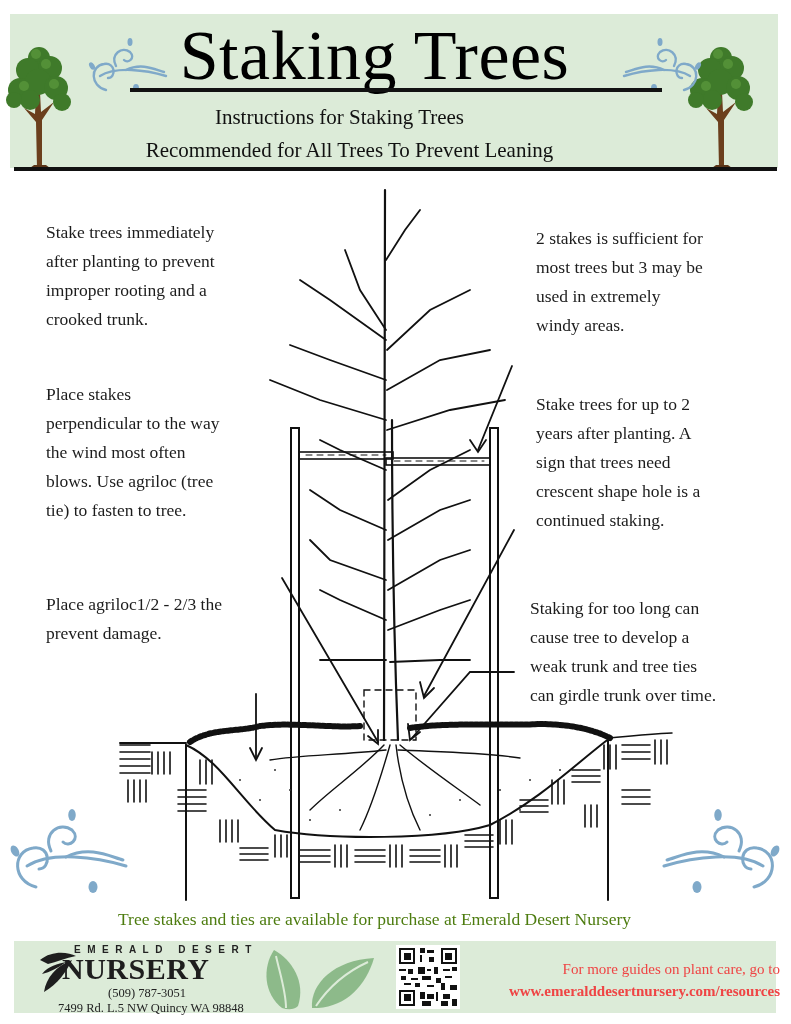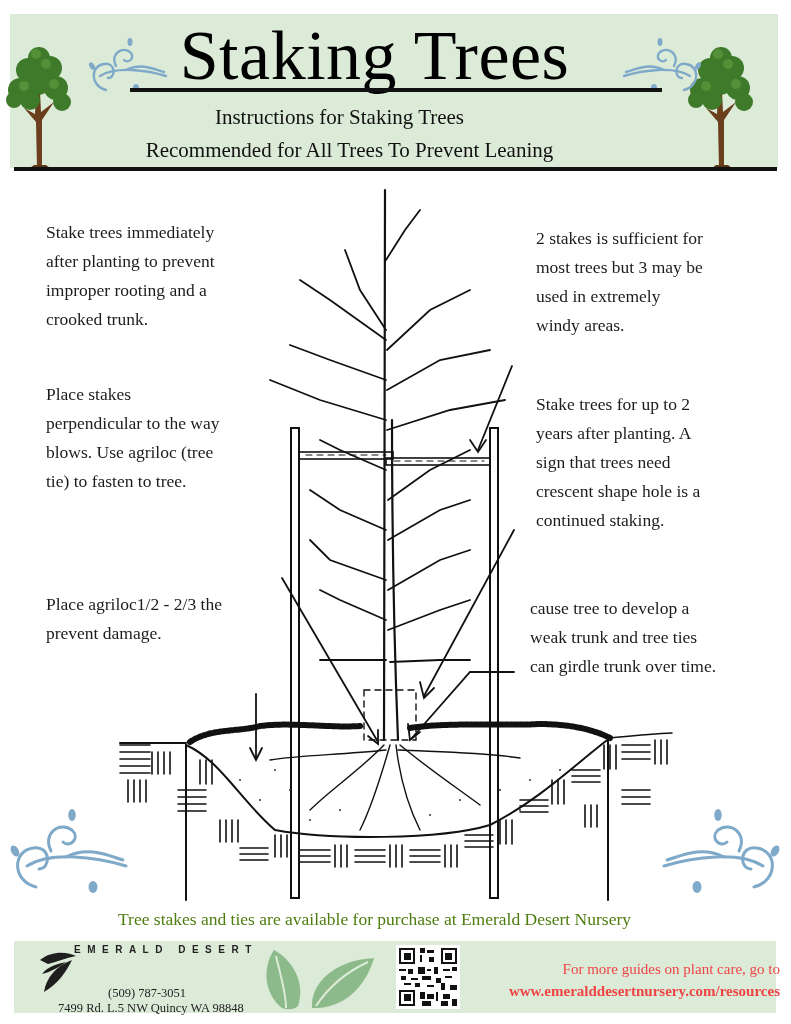--- a/index.html
+++ b/index.html
@@ -235,20 +235,21 @@
 
 <div class="note" style="left:46px;top:218px;width:220px">
   <div>Stake trees immediately</div>
   <div>after planting to prevent</div>
   <div>improper rooting and a</div>
   <div>crooked trunk.</div>
 </div>
 <div class="note" style="left:46px;top:380px;width:220px">
   <div>Place stakes</div>
   <div>perpendicular to the way</div>
+  <div>the wind most often</div>
   <div>blows. Use agriloc (tree</div>
   <div>tie) to fasten to tree.</div>
 </div>
 <div class="note" style="left:46px;top:590px;width:224px">
   <div>Place agriloc1/2 - 2/3 the</div>
   <div>prevent damage.</div>
 </div>
 
 <div class="note" style="left:536px;top:224px;width:220px">
   <div>2 stakes is sufficient for</div>
@@ -257,20 +258,21 @@
   <div>windy areas.</div>
 </div>
 <div class="note" style="left:536px;top:390px;width:220px">
   <div>Stake trees for up to 2</div>
   <div>years after planting. A</div>
   <div>sign that trees need</div>
   <div>crescent shape hole is a</div>
   <div>continued staking.</div>
 </div>
 <div class="note" style="left:530px;top:594px;width:236px">
+  <div>Staking for too long can</div>
   <div>cause tree to develop a</div>
   <div>weak trunk and tree ties</div>
   <div>can girdle trunk over time.</div>
 </div>
 
 <svg class="swirl" style="left:4px;top:806px" width="130" height="90" viewBox="0 0 84 60">
   <g fill="none" stroke="#7fa9c9" stroke-width="2" stroke-linecap="round">
     <path d="M20 54 C4 50 4 30 18 28 C30 26 30 42 22 42"></path>
     <path d="M30 30 C24 18 36 10 44 16 C50 22 42 28 38 24"></path>
     <path d="M14 40 C30 30 60 34 80 40"></path>
@@ -300,20 +302,21 @@
 
 <div class="footer-band"></div>
 
 <div class="logo">
   <svg class="logo-leaf" width="40" height="44" viewBox="0 0 40 44">
     <path d="M2 10 C14 0 30 2 38 6 C28 8 18 12 10 14 Z" fill="#1e1e1e"></path>
     <path d="M6 42 C8 28 18 16 34 10 C28 22 20 34 6 42 Z" fill="#1e1e1e"></path>
     <path d="M4 24 C10 16 20 14 28 12 C20 18 12 22 4 24 Z" fill="#1e1e1e"></path>
   </svg>
   <div class="logo-top">EMERALD DESERT</div>
+  <div class="logo-main">NURSERY</div>
   <div class="logo-phone">(509) 787-3051</div>
   <div class="logo-address">7499 Rd. L.5 NW Quincy WA 98848</div>
 </div>
 
 <svg class="leaves" width="116" height="62" viewBox="0 0 116 62">
   <path d="M20 60 C2 46 0 20 12 2 C30 12 44 34 36 58 C32 62 26 62 20 60 Z" fill="#8dba8a"></path>
   <path d="M14 8 C18 26 24 44 24 60" stroke="#dcebd8" stroke-width="2" fill="none"></path>
   <path d="M50 60 C48 36 72 12 112 10 C104 38 84 58 56 60 Z" fill="#8dba8a"></path>
   <path d="M54 58 C66 40 84 24 106 14" stroke="#dcebd8" stroke-width="2" fill="none"></path>
 </svg>

